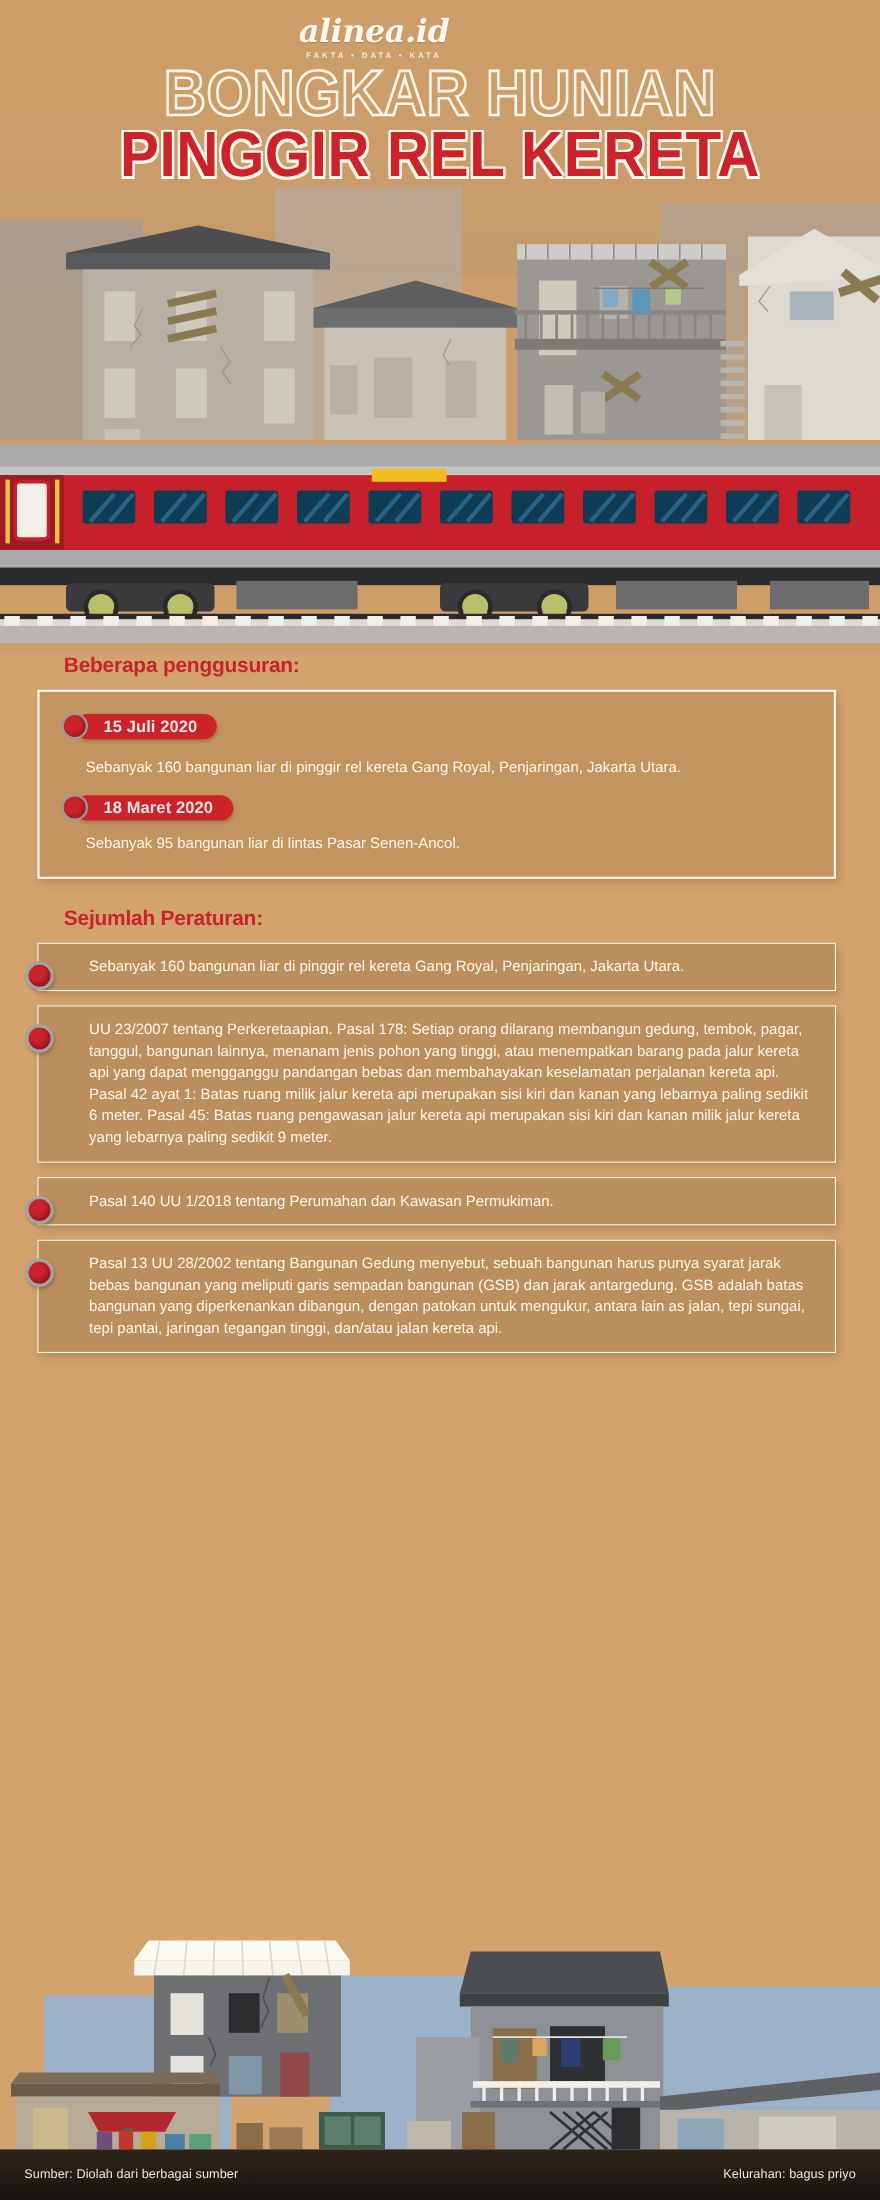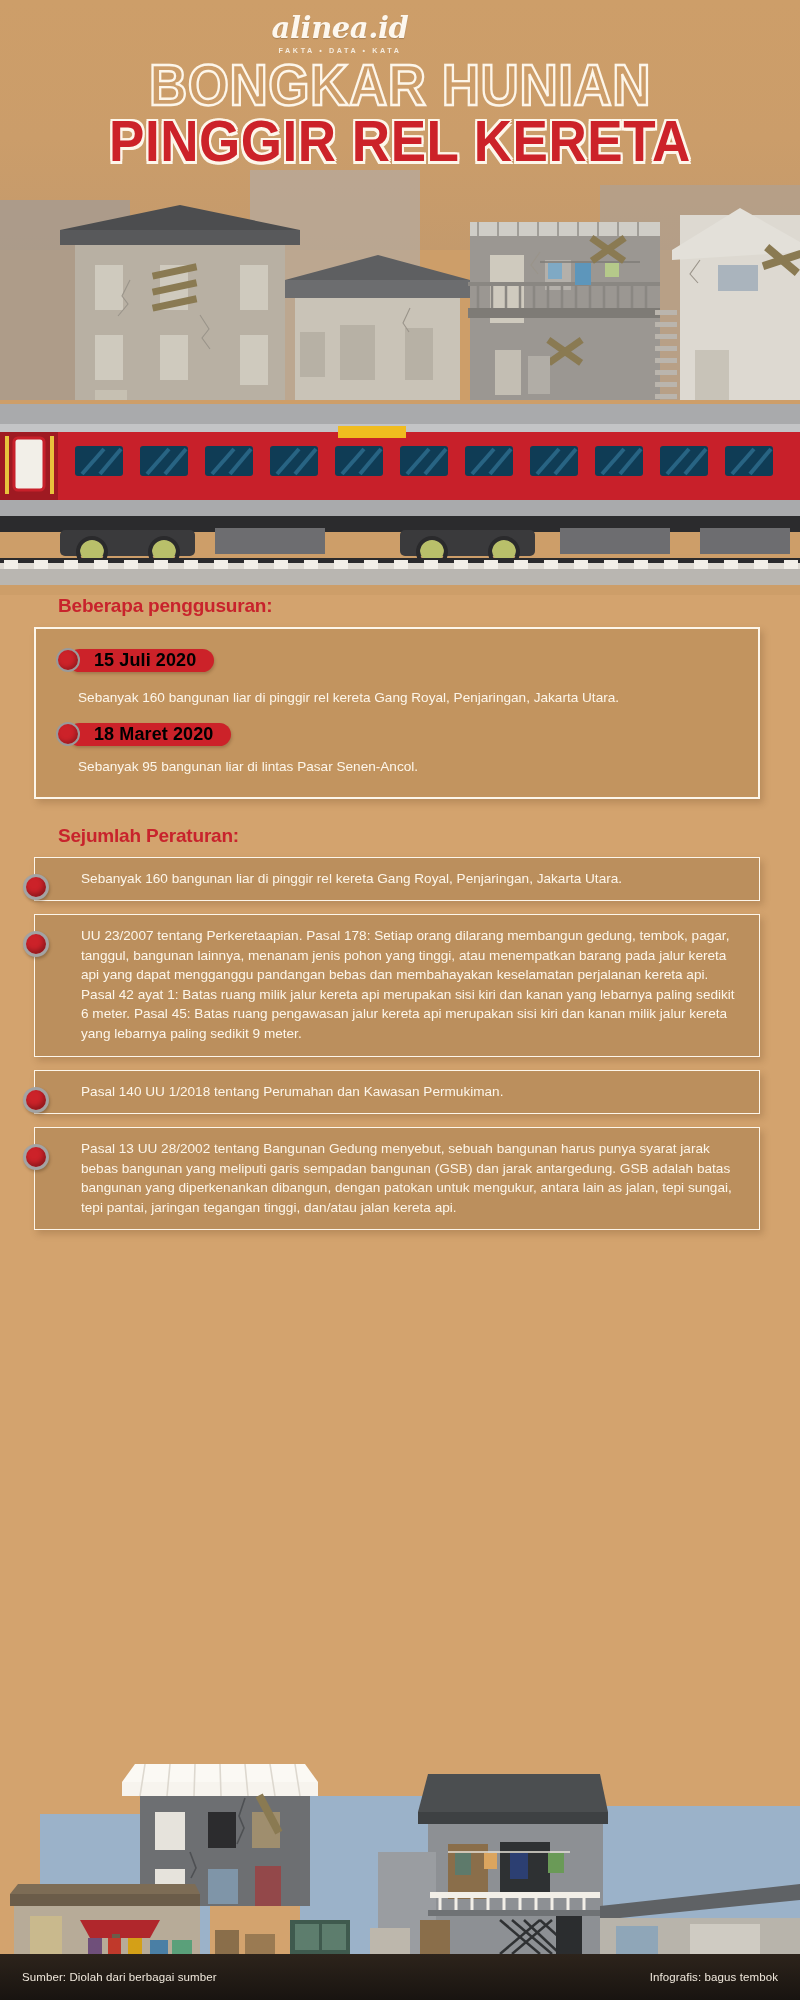--- a/index.html
+++ b/index.html
@@ -116,24 +116,24 @@
     width:24px; height:24px; border-radius:50%;
     background:#cc2229;
     border:2.5px solid #9a9a9a;
     z-index:2;
     box-shadow: inset -2px -2px 4px rgba(0,0,0,.25);
   }
   .pill {
     position:absolute; left:12px; top:2px;
     height:23px; line-height:23px;
     background:#cc2229;
-    color:#000000;
+    color:#e5e5e5;
     border-radius:12px;
     padding: 0 18px 0 26px;
-    font-size:18px;
+    font-size:15px;
     font-weight:bold;
     letter-spacing:0.1px;
     white-space:nowrap;
     box-shadow: 1px 2px 3px rgba(70,40,20,.25);
   }
   .tl-text {
     color:#fdf6ea;
     font-size:13.6px;
     line-height:1.42;
     padding-left: 22px;
@@ -558,16 +558,16 @@
       <line x1="524" y1="186" x2="560" y2="220"></line>
         <line x1="540" y1="186" x2="560" y2="204"></line>
       <line x1="540" y1="186" x2="500" y2="220"></line>
         <line x1="552" y1="186" x2="512" y2="220"></line>
     </g>
     <rect x="556" y="182" width="26" height="38" fill="#2b2d2f"></rect>
   </svg>
 
   <div class="footer">
     <span>Sumber: Diolah dari berbagai sumber</span>
-    <span>Infografis: bagus tembok</span>
+    <span>Kelurahan: bagus priyo</span>
   </div>
 
 </div>
 
 </body></html>

